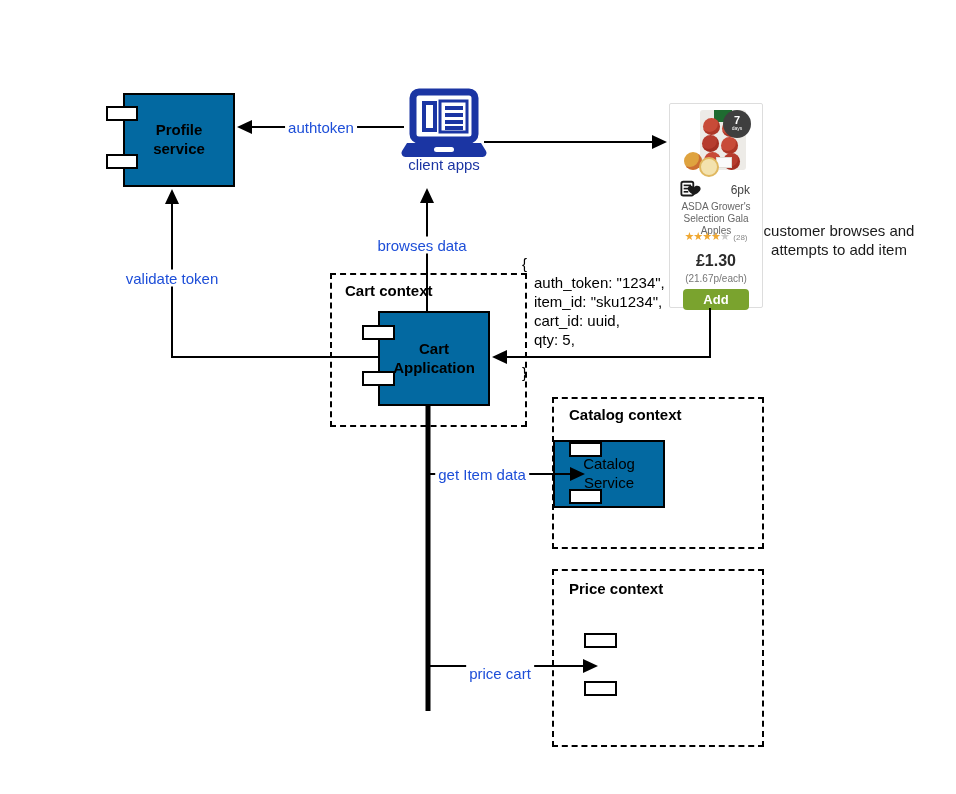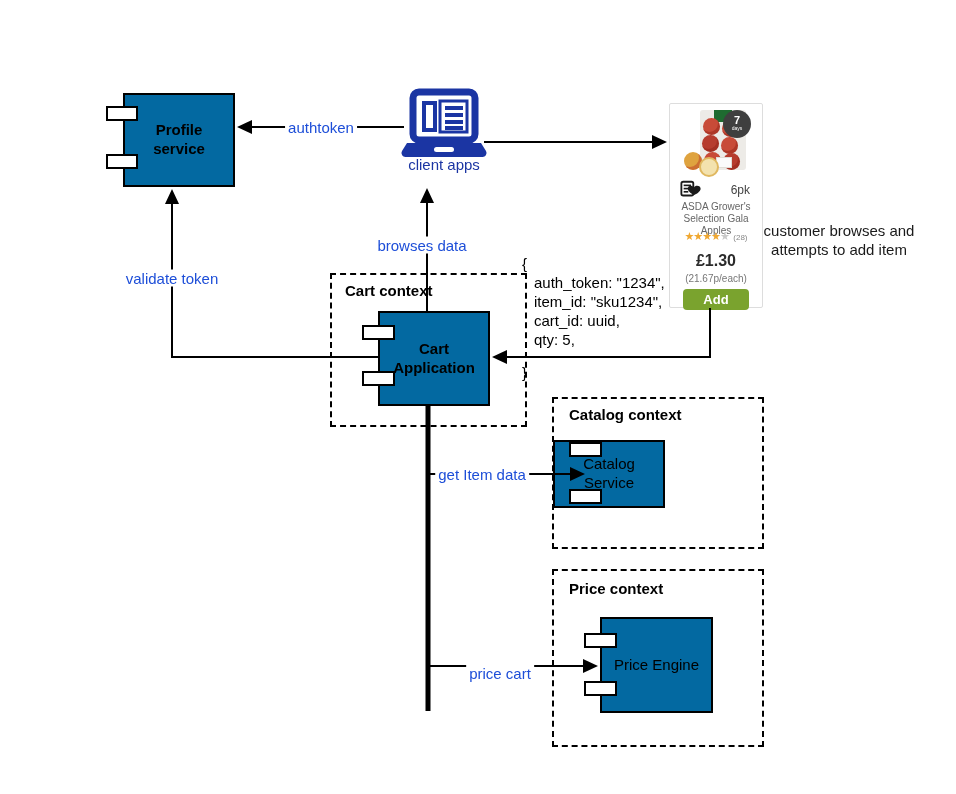--- a/index.html
+++ b/index.html
@@ -97,23 +97,20 @@
   </div>
   <div class="port" style="left:362px;top:325px;width:33px;height:15px;"></div>
   <div class="port" style="left:362px;top:371px;width:33px;height:15px;"></div>
 
   <div class="component" style="left:553px;top:426px;width:112px;height:68px;margin-top:14px;">
     <span>Catalog Service</span>
   </div>
   <div class="port" style="left:569px;top:442px;width:33px;height:15px;"></div>
   <div class="port" style="left:569px;top:489px;width:33px;height:15px;"></div>
 
-  <div class="component" style="left:600px;top:617px;width:113px;height:96px;">
-    <span>Price Engine</span>
-  </div>
   <div class="port" style="left:584px;top:633px;width:33px;height:15px;"></div>
   <div class="port" style="left:584px;top:681px;width:33px;height:15px;"></div>
 
   <div id="laptop">
     <svg width="92" height="74" viewBox="0 0 92 74">
       <rect x="15" y="4" width="62" height="48" rx="6" fill="#fff" stroke="#1b35a3" stroke-width="7"></rect>
       <rect x="26" y="15" width="11" height="27" fill="none" stroke="#1b35a3" stroke-width="4"></rect>
       <rect x="42" y="13" width="27" height="31" fill="none" stroke="#1b35a3" stroke-width="3"></rect>
       <g fill="#1b35a3">
         <rect x="47" y="18" width="18" height="4"></rect>

